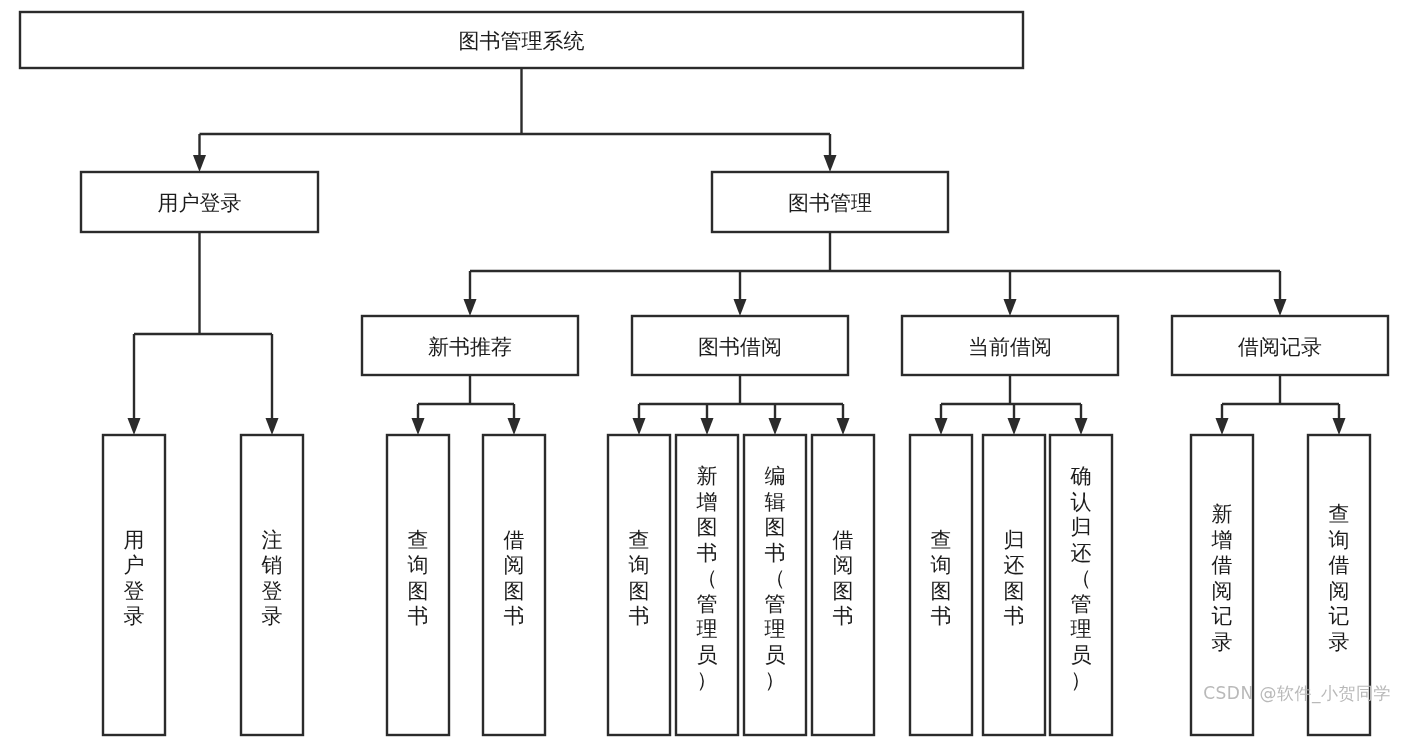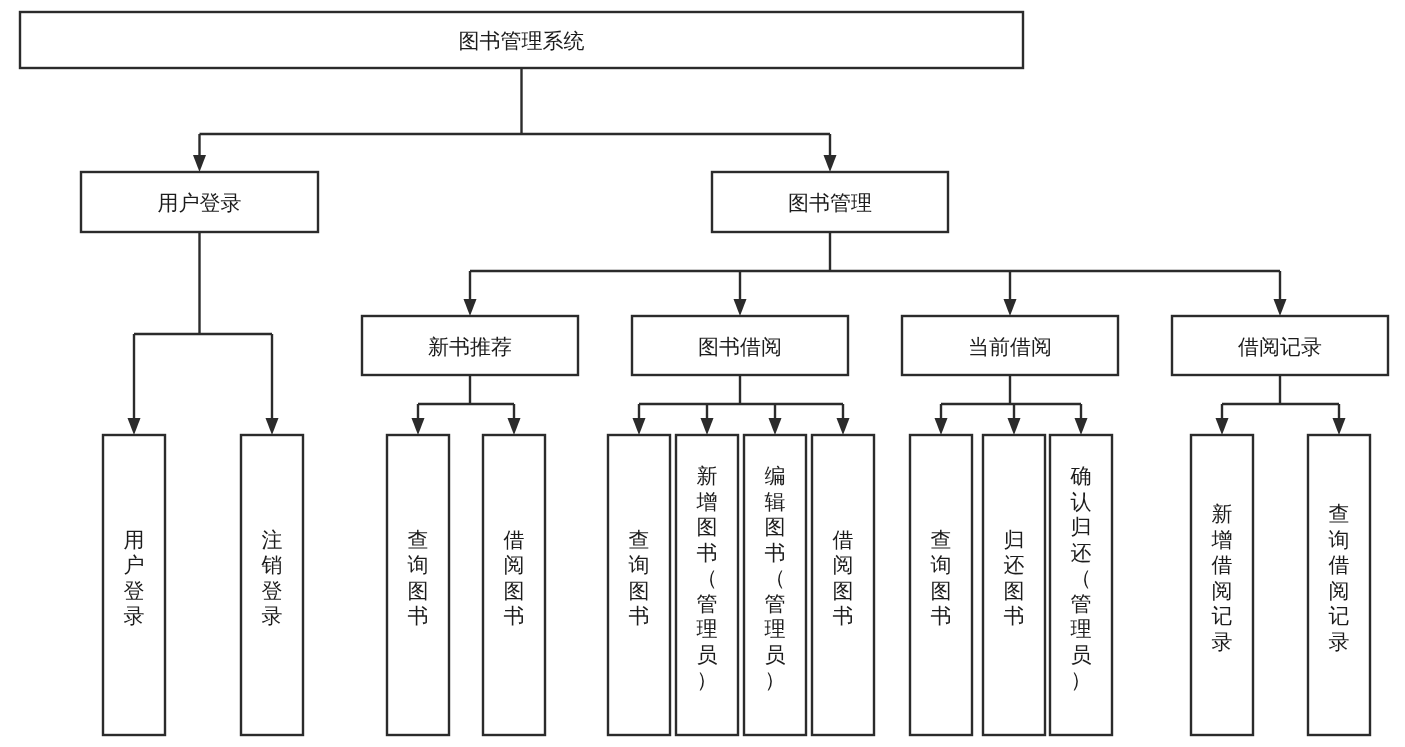--- a/index.html
+++ b/index.html
@@ -217,13 +217,14 @@
         <g>
           <rect x="1191" y="435" width="62" height="300" class="node-box"></rect>
           <text x="1222" class="node-label-vertical"><tspan x="1222" y="521.25">新</tspan><tspan x="1222" y="546.75">增</tspan><tspan x="1222" y="572.25">借</tspan><tspan x="1222" y="597.75">阅</tspan><tspan x="1222" y="623.25">记</tspan><tspan x="1222" y="648.75">录</tspan></text>
         </g>
         <g>
           <rect x="1308" y="435" width="62" height="300" class="node-box"></rect>
           <text x="1339" class="node-label-vertical"><tspan x="1339" y="521.25">查</tspan><tspan x="1339" y="546.75">询</tspan><tspan x="1339" y="572.25">借</tspan><tspan x="1339" y="597.75">阅</tspan><tspan x="1339" y="623.25">记</tspan><tspan x="1339" y="648.75">录</tspan></text>
         </g>
       </g>
   </svg>
+  <div class="watermark">CSDN @软件_小贺同学</div>
 </div>
 
 </body></html>

